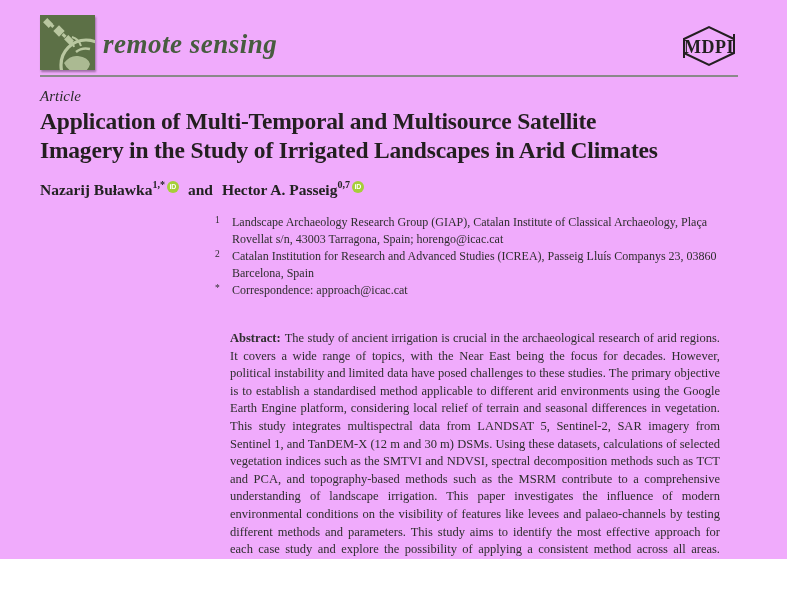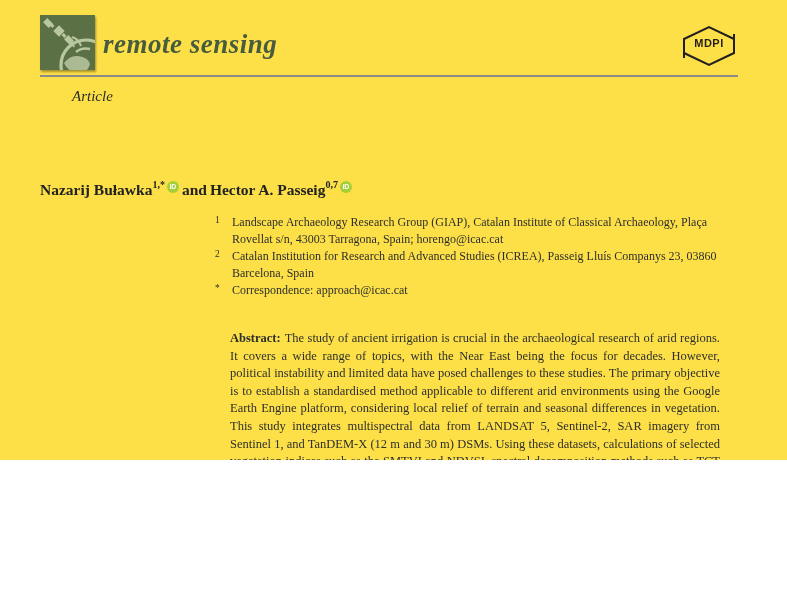--- a/index.html
+++ b/index.html
@@ -1,46 +1,46 @@
 <!DOCTYPE html>
 <html><head>
 <meta charset="utf-8">
 <style>
   html,body{margin:0;padding:0;}
   .page{
-    position:relative;width:787px;height:460px;background:#fde047;
+    position:relative;width:787px;height:559px;background:#f0abfc;
     overflow:hidden;font-family:"Liberation Serif",serif;color:#303030;
   }
   
   .logo-square{
     position:absolute;left:40px;top:15px;width:55px;height:55px;
     background:#5c7046;box-shadow:1px 2px 2px rgba(0,0,0,.35);
   }
   .journal-name{
     position:absolute;left:103px;top:31px;
     font-size:27px;font-style:italic;font-weight:bold;color:#475c3f;
     letter-spacing:.5px;line-height:1;
   }
   .mdpi-logo{position:absolute;left:680px;top:25px;width:58px;height:42px;}
   .mdpi-text{
     position:absolute;left:0;top:12px;width:58px;text-align:center;
-    font-family:Liberation Sans, sans-serif;font-weight:bold;
-    font-size:11px;color:#231f20;letter-spacing:.5px;
+    font-family:Liberation Serif, serif;font-weight:bold;
+    font-size:18px;color:#231f20;letter-spacing:.5px;
   }
   .header-rule{position:absolute;left:40px;top:75px;width:698px;height:2px;background:#8a8a8a;}
   
-  .article-label{position:absolute;left:40px;top:88px;font-size:15px;font-style:italic;color:#2b2b2b;margin-left:32px;}
+  .article-label{position:absolute;left:40px;top:88px;font-size:15px;font-style:italic;color:#2b2b2b;}
   .paper-title{
     position:absolute;left:40px;top:107px;width:710px;
     font-size:23.5px;font-weight:bold;color:#231f20;line-height:29px;
     letter-spacing:-0.2px;
   }
   .authors-line{position:absolute;left:40px;top:180px;font-size:15.5px;font-weight:bold;color:#222;}
   .authors-line sup{font-size:10px;position:relative;top:-1px;font-weight:bold;}
-  .author-sep{margin:0 3px;}
+  .author-sep{margin:0 9px;}
   .orcid-icon{
     display:inline-block;width:12px;height:12px;border-radius:50%;
     background:#a6ce39;color:#ffffff;text-align:center;vertical-align:super;
     font-family:"Liberation Sans",sans-serif;font-size:7px;font-weight:bold;
     line-height:12px;margin-left:2px;letter-spacing:0;
   }
   
   .affiliations{position:absolute;left:215px;top:214px;width:522px;font-size:12px;line-height:17px;color:#2e2e2e;}
   .aff-row{display:flex;}
   .aff-marker{width:17px;flex:none;font-size:9.5px;position:relative;top:-2px;}
@@ -97,20 +97,24 @@
       <polyline points="4,33 4,14 29,2 54,14" fill="none" stroke="#231f20" stroke-width="2"></polyline>
       <polyline points="54,9 54,28 29,40 4,28" fill="none" stroke="#231f20" stroke-width="2"></polyline>
     </svg>
     <div class="mdpi-text">MDPI</div>
   </div>
 
   <div class="header-rule"></div>
 
   <div class="article-label">Article</div>
 
+  <div class="paper-title">
+    <span>Application of Multi-Temporal and Multisource Satellite</span><br>
+    <span>Imagery in the Study of Irrigated Landscapes in Arid Climates</span>
+  </div>
 
   <div class="authors-line">
     <span>Nazarij Buławka</span><sup>1,*</sup><span class="orcid-icon"><span>iD</span></span><span class="author-sep">and</span><span>Hector A. Passeig</span><sup>0,7</sup><span class="orcid-icon"><span>iD</span></span>
   </div>
 
   <div class="affiliations">
     <div class="aff-row">
       <span class="aff-marker">1</span>
       <span class="aff-text">Landscape Archaeology Research Group (GIAP), Catalan Institute of Classical Archaeology, Plaça Rovellat s/n, 43003 Tarragona, Spain; horengo@icac.cat</span>
     </div>

